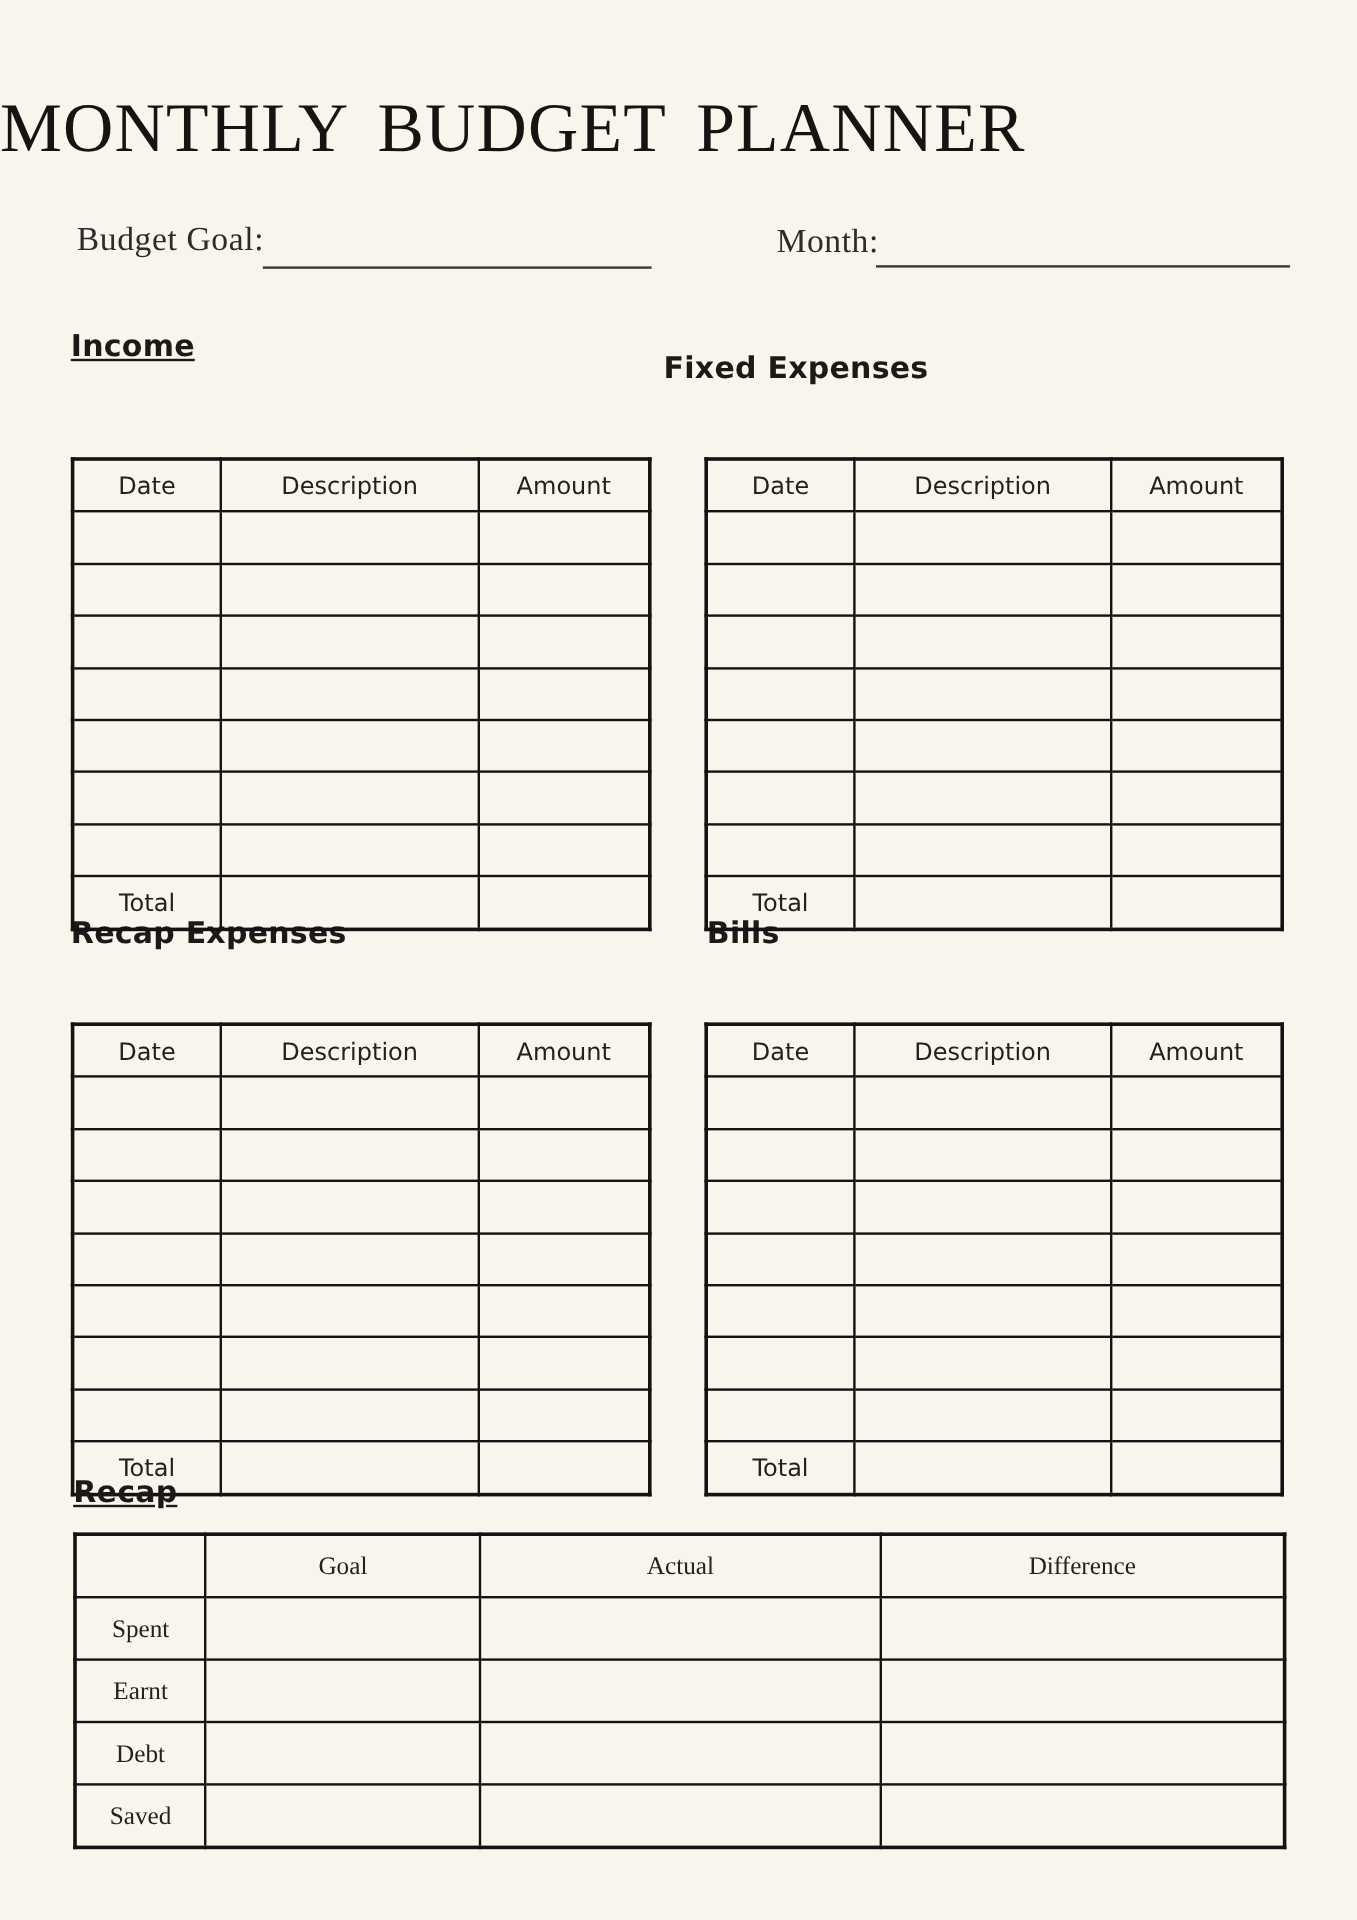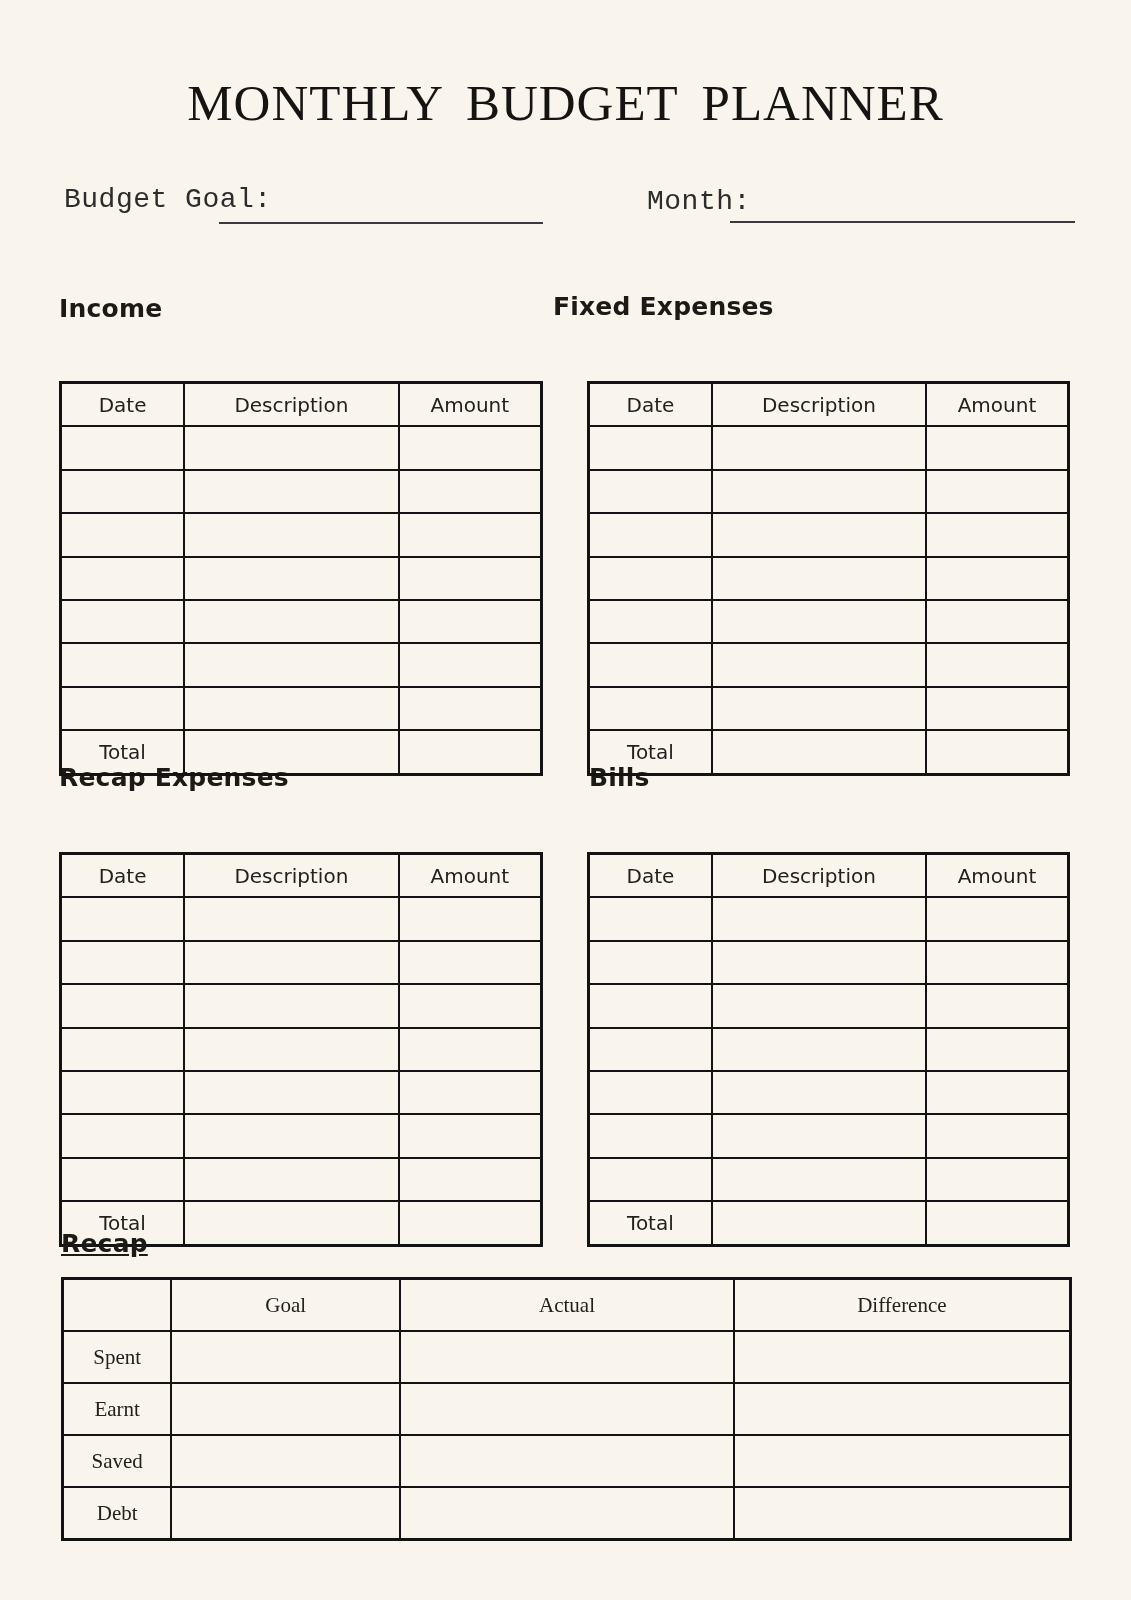--- a/index.html
+++ b/index.html
@@ -9,33 +9,33 @@
     background: #f9f5ec;
     font-family: "DejaVu Sans", sans-serif;
     color: #1f1f1f;
     overflow: hidden;
   }
   .abs { position: absolute; }
 
   
   .page-title {
     top: 78px; left: 0; width: 1131px;
-    text-align: center;
+    text-align: left;
     font-family: "Liberation Serif", serif;
     font-weight: 400;
-    font-size: 51px;
+    font-size: 58px;
     letter-spacing: 1px;
     word-spacing: 10px;
     color: #161412;
     line-height: 1.0;
   }
 
   
   .field-label {
-    font-family: Liberation Mono, monospace;
+    font-family: Liberation Serif, serif;
     font-weight: 400;
     font-size: 28px;
     letter-spacing: 0.5px;
     color: #2c2c2c;
     line-height: 1.0;
   }
   .write-line {
     height: 0;
     border-bottom: 2px solid #3a3a3a;
   }
@@ -83,21 +83,21 @@
   .rcol-goal  { width: 22.7%; }
   .rcol-act   { width: 33.1%; }
   .rcol-diff  { width: 33.4%; }
 
   
   #budget-goal-label { left: 64px;  top: 186px; }
   #budget-goal-line  { left: 219px; top: 222px; width: 324px; }
   #month-label       { left: 647px; top: 188px; }
   #month-line        { left: 730px; top: 221px; width: 345px; }
 
-  #income-title  { left: 59px;  top: 295px; }
+  #income-title  { left: 59px;  top: 275px; text-decoration: underline; }
   #fixed-title   { left: 553px; top: 293px; }
   #income-table  { left: 59px;  top: 345px; width: 484px; }
   #fixed-table   { left: 587px; top: 345px; width: 483px; }
 
   #other-title   { left: 59px;  top: 764px; }
   #bills-title   { left: 589px; top: 764px; }
   #other-table   { left: 59px;  top: 816px; width: 484px; }
   #bills-table   { left: 587px; top: 816px; width: 483px; }
 
   #recap-title   { left: 61px; top: 1230px; text-decoration: underline; }
@@ -375,25 +375,25 @@
       <td></td>
       <td></td>
     </tr>
     <tr>
       <td>Earnt</td>
       <td></td>
       <td></td>
       <td></td>
     </tr>
     <tr>
+      <td>Debt</td>
+      <td></td>
+      <td></td>
+      <td></td>
+    </tr>
+    <tr>
       <td>Saved</td>
       <td></td>
       <td></td>
       <td></td>
     </tr>
-    <tr>
-      <td>Debt</td>
-      <td></td>
-      <td></td>
-      <td></td>
-    </tr>
   </tbody>
 </table>
 
 </body></html>

